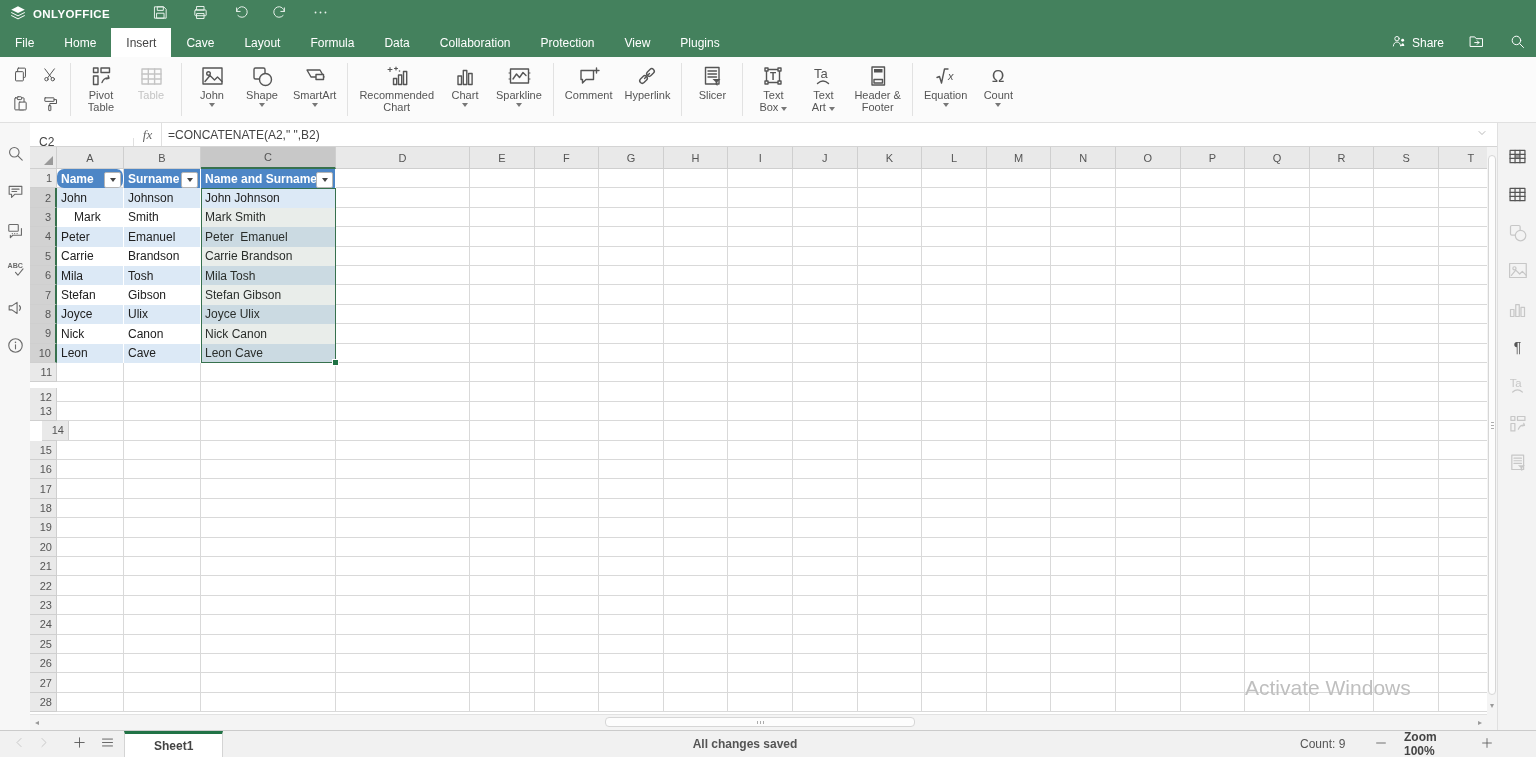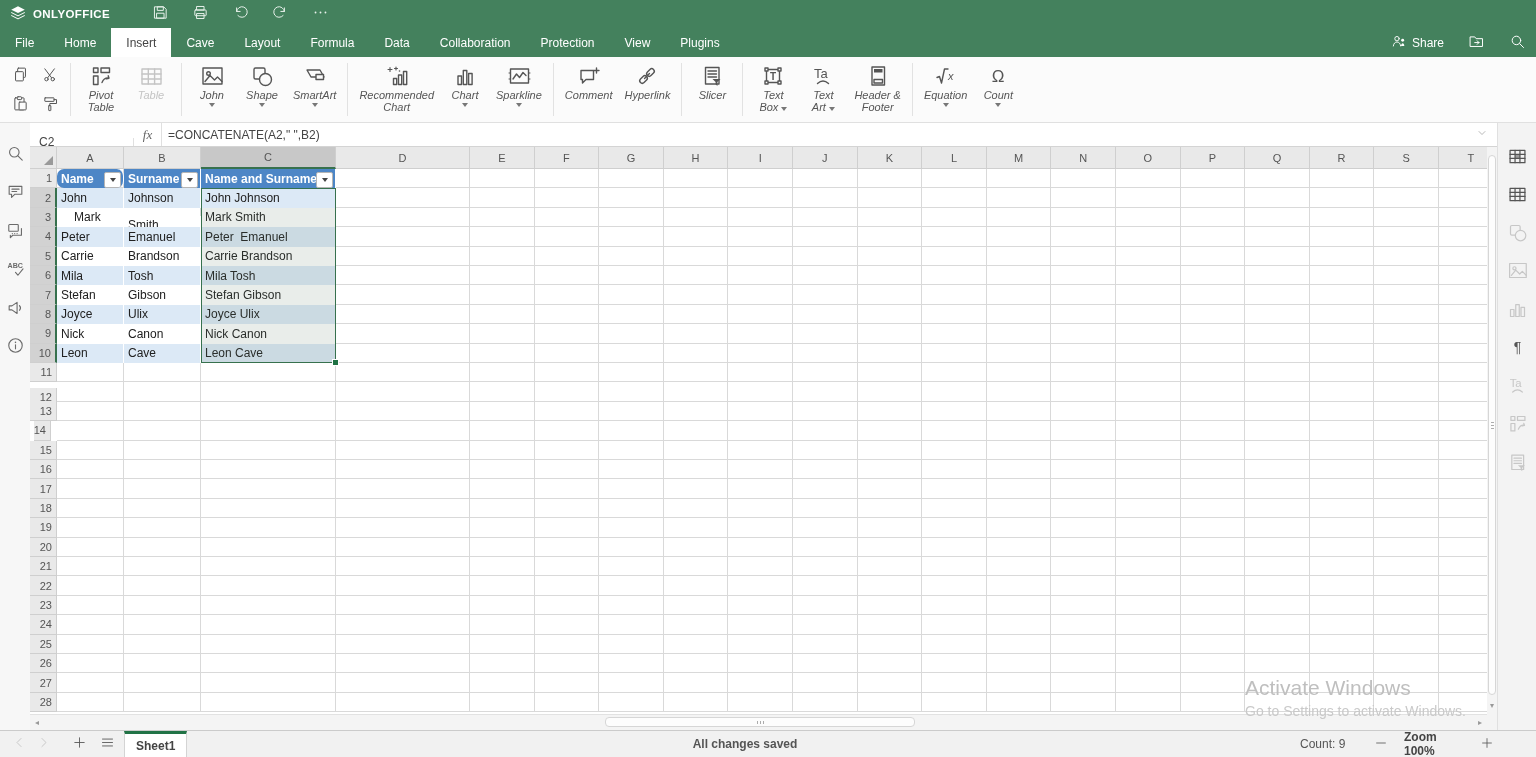--- a/index.html
+++ b/index.html
@@ -27,21 +27,21 @@
   
   #toolbar{position:absolute;left:0;top:57px;width:100%;height:66px;background:#FBFBFB;
     border-bottom:1px solid #E0E0E0;display:flex;align-items:stretch;padding-left:2px;box-sizing:border-box;}
   .tsep{width:1px;background:#E2E2E2;margin:6px 2px;}
   .tgroup{display:flex;align-items:flex-start;padding:2px 3px;}
   .clipgrid{display:grid;grid-template-columns:30px 30px;grid-template-rows:29px 29px;padding-top:2px;}
   .clipbtn{display:flex;align-items:center;justify-content:center;color:#555;cursor:pointer;}
   .bigbtn{display:flex;flex-direction:column;align-items:center;padding:3px 6px 0 6px;min-width:38px;
     color:#555;font-size:11px;cursor:pointer;}
   .bigbtn .icn{height:27px;display:flex;align-items:center;}
-  .bigbtn .lbl{line-height:12px;text-align:center;white-space:nowrap;font-style:italic;}
+  .bigbtn .lbl{line-height:12px;text-align:center;white-space:nowrap;}
   .bigbtn.disabled{color:#c4c4c4;}
   .chev-tri{display:inline-block;width:0;height:0;border-left:3.5px solid transparent;
     border-right:3.5px solid transparent;border-top:4px solid #777;}
   .chev-below{margin-top:2px;}
   
   #formulabar{position:absolute;left:0;top:123px;width:1497px;height:24px;background:#fff;
     border-bottom:1px solid #D4D4D4;display:flex;font-size:12px;color:#444;box-sizing:border-box;}
   #namebox{width:104px;margin-left:30px;border-right:1px solid #E0E0E0;display:flex;
     align-items:center;padding-left:9px;position:relative;box-sizing:border-box;cursor:pointer;margin-top:15px;}
   #namebox .chev-tri{position:absolute;right:8px;top:10px;border-top-color:#999;}
@@ -100,21 +100,21 @@
   .rp-icon{position:absolute;left:8px;width:22px;height:22px;color:#555;display:flex;
     align-items:center;justify-content:center;cursor:pointer;}
   .rp-icon.off{color:#C7C7C7;}
   
   #statusbar{position:absolute;left:0;top:730px;width:100%;height:27px;background:#F1F1F1;
     border-top:1px solid #CBCBCB;box-sizing:border-box;font-size:12px;color:#555;z-index:10;}
   .sb-btn{position:absolute;top:0;height:26px;width:26px;display:flex;align-items:center;
     justify-content:center;cursor:pointer;}
   #sheet-tab{position:absolute;left:124px;top:0;height:26px;background:#fff;border-top:3px solid #217346;
     border-left:1px solid #D4D4D4;border-right:1px solid #D4D4D4;display:flex;align-items:center;
-    padding:0 11px;font-weight:bold;color:#444;box-sizing:border-box;cursor:pointer;}
+    padding:0 29px;font-weight:bold;color:#444;box-sizing:border-box;cursor:pointer;}
   #status-message{position:absolute;left:745px;transform:translateX(-50%);top:0;height:26px;
     display:flex;align-items:center;font-weight:bold;color:#555;}
   #count-label{position:absolute;left:1300px;top:0;height:26px;display:flex;align-items:center;color:#555;}
   #zoom-out{left:1368px;color:#555;}
   #zoom-label{position:absolute;left:1404px;top:0;height:26px;width:66px;display:flex;align-items:center;
     justify-content:center;font-weight:bold;color:#444;}
   #zoom-in{left:1474px;color:#555;}
   
   #watermark{position:absolute;left:1245px;top:676px;z-index:6;pointer-events:none;}
   #watermark .wm1{font-size:21px;color:#BFBFBF;line-height:24px;}
@@ -561,21 +561,21 @@
     <div class="rowhdr sel" style="left: 0px; top: 177.2px; width: 27px; height: 19.4px;">9</div>
     <div class="hline" style="left: 27px; top: 195.6px; width: 1446.6px; height: 1px;"></div>
     <div class="rowhdr sel" style="left: 0px; top: 196.6px; width: 27px; height: 19.4px;">10</div>
     <div class="hline" style="left: 27px; top: 215px; width: 1446.6px; height: 1px;"></div>
     <div class="rowhdr" style="left: 0px; top: 216px; width: 27px; height: 19.4px;">11</div>
     <div class="hline" style="left: 27px; top: 234.4px; width: 1446.6px; height: 1px;"></div>
     <div class="rowhdr" style="left: 0px; top: 241px; width: 27px; height: 19.4px;">12</div>
     <div class="hline" style="left: 27px; top: 253.8px; width: 1446.6px; height: 1px;"></div>
     <div class="rowhdr" style="left: 0px; top: 254.8px; width: 27px; height: 19.4px;">13</div>
     <div class="hline" style="left: 27px; top: 273.2px; width: 1446.6px; height: 1px;"></div>
-    <div class="rowhdr" style="left: 4px; top: 274.2px; width: 17px; height: 19.4px;">14</div>
+    <div class="rowhdr" style="left: 12px; top: 274.2px; width: 27px; height: 19.4px;">14</div>
     <div class="hline" style="left: 27px; top: 292.6px; width: 1446.6px; height: 1px;"></div>
     <div class="rowhdr" style="left: 0px; top: 293.6px; width: 27px; height: 19.4px;">15</div>
     <div class="hline" style="left: 27px; top: 312px; width: 1446.6px; height: 1px;"></div>
     <div class="rowhdr" style="left: 0px; top: 313px; width: 27px; height: 19.4px;">16</div>
     <div class="hline" style="left: 27px; top: 331.4px; width: 1446.6px; height: 1px;"></div>
     <div class="rowhdr" style="left: 0px; top: 332.4px; width: 27px; height: 19.4px;">17</div>
     <div class="hline" style="left: 27px; top: 350.8px; width: 1446.6px; height: 1px;"></div>
     <div class="rowhdr" style="left: 0px; top: 351.8px; width: 27px; height: 19.4px;">18</div>
     <div class="hline" style="left: 27px; top: 370.2px; width: 1446.6px; height: 1px;"></div>
     <div class="rowhdr" style="left: 0px; top: 371.2px; width: 27px; height: 19.4px;">19</div>
@@ -607,21 +607,21 @@
       <div class="filterbtn"></div>
     </div>
     <div class="thdr" style="left: 171px; top: 22px; width: 135px; height: 19.4px;">
       <span>Name and Surname</span>
       <div class="filterbtn"></div>
     </div>
     <div class="tcell band" style="left: 27px; top: 41.4px; width: 67px; height: 19.4px;">John</div>
     <div class="tcell band" style="left: 94px; top: 41.4px; width: 77px; height: 19.4px;">Johnson</div>
     <div class="tcell band" style="left: 171px; top: 41.4px; width: 135px; height: 19.4px;">John Johnson</div>
     <div class="tcell plain" style="left: 27px; top: 60.8px; width: 67px; height: 19.4px; padding-left: 17px;">Mark</div>
-    <div class="tcell plain" style="left: 94px; top: 60.8px; width: 77px; height: 19.4px; margin-top: 8px;">Smith</div>
+    <div class="tcell plain" style="left: 94px; top: 60.8px; width: 77px; height: 19.4px;">Smith</div>
     <div class="tcell plain tint" style="left: 171px; top: 60.8px; width: 135px; height: 19.4px;">Mark Smith</div>
     <div class="tcell band" style="left: 27px; top: 80.2px; width: 67px; height: 19.4px;">Peter</div>
     <div class="tcell band" style="left: 94px; top: 80.2px; width: 77px; height: 19.4px;">Emanuel</div>
     <div class="tcell band tint" style="left: 171px; top: 80.2px; width: 135px; height: 19.4px;">Peter  Emanuel</div>
     <div class="tcell plain" style="left: 27px; top: 99.6px; width: 67px; height: 19.4px;">Carrie</div>
     <div class="tcell plain" style="left: 94px; top: 99.6px; width: 77px; height: 19.4px;">Brandson</div>
     <div class="tcell plain tint" style="left: 171px; top: 99.6px; width: 135px; height: 19.4px;">Carrie Brandson</div>
     <div class="tcell band" style="left: 27px; top: 119px; width: 67px; height: 19.4px;">Mila</div>
     <div class="tcell band" style="left: 94px; top: 119px; width: 77px; height: 19.4px;">Tosh</div>
     <div class="tcell band tint" style="left: 171px; top: 119px; width: 135px; height: 19.4px;">Mila Tosh</div>
@@ -636,21 +636,20 @@
     <div class="tcell plain tint" style="left: 171px; top: 177.2px; width: 135px; height: 19.4px;">Nick Canon</div>
     <div class="tcell band" style="left: 27px; top: 196.6px; width: 67px; height: 19.4px;">Leon</div>
     <div class="tcell band" style="left: 94px; top: 196.6px; width: 77px; height: 19.4px;">Cave</div>
     <div class="tcell band tint" style="left: 171px; top: 196.6px; width: 135px; height: 19.4px;">Leon Cave</div>
     <div class="" id="sel-border" style="left: 171px; top: 41.4px; width: 135px; height: 174.6px;"></div>
     <div class="" id="fill-handle" style="left: 302px; top: 212px; width: 5px; height: 5px;"></div>
   </div>
 
 <div id="watermark">
   <div class="wm1">Activate Windows</div>
-  <div class="wm2">Go to Settings to activate Windows.</div>
 </div>
 
 <div id="v-scroll">
   <div id="v-thumb">
     <div class="vgrip" style="top:266px;"></div>
       <div class="vgrip" style="top:269px;"></div>
       <div class="vgrip" style="top:272px;"></div>
   </div>
   <div id="v-arrow">▾</div>
 </div>

